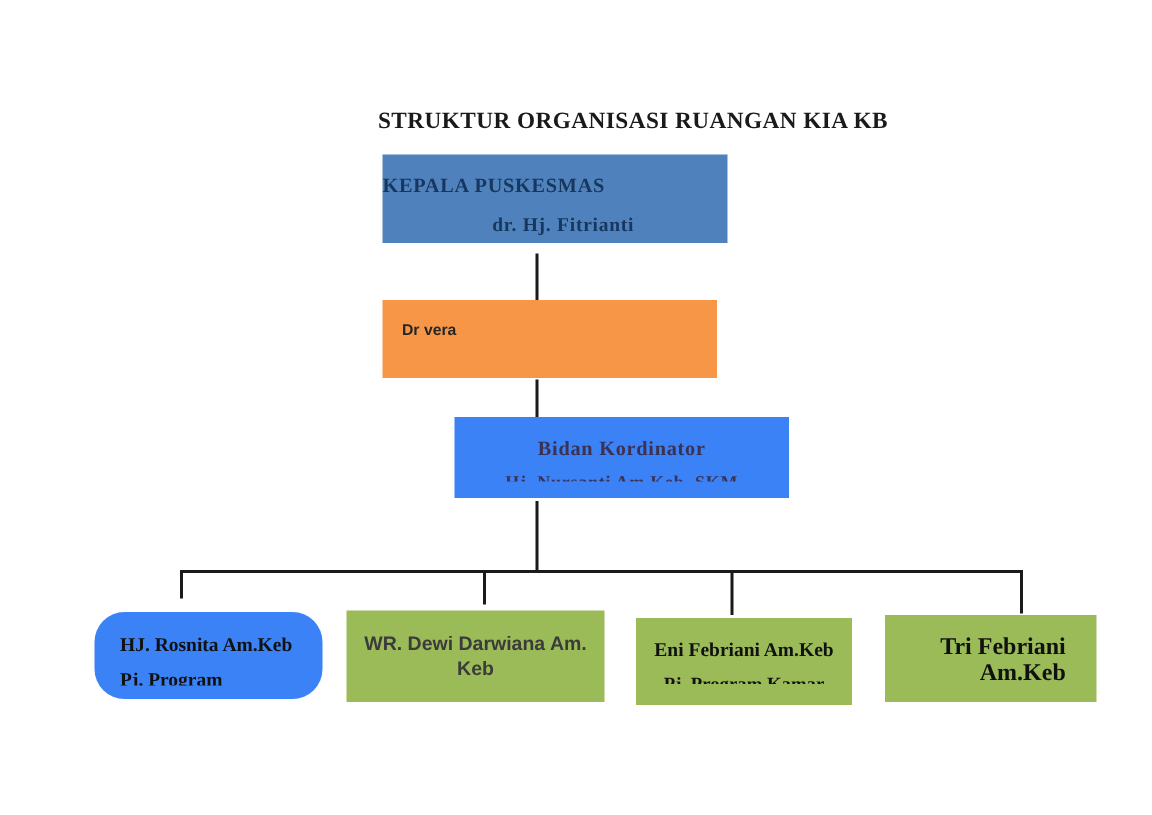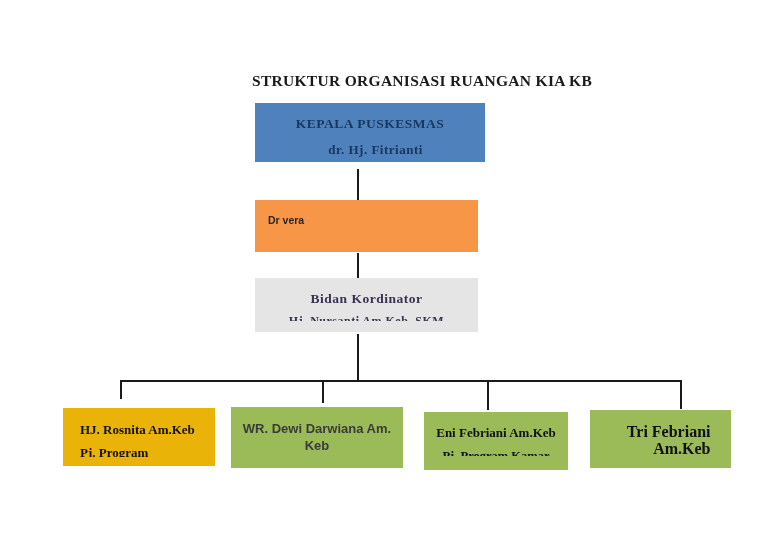--- a/index.html
+++ b/index.html
@@ -19,21 +19,21 @@
     font-size: 15.5px;
     color: #1a1a1a;
     letter-spacing: 0.3px;
     padding-left: 38px;
   }
   .node { box-sizing: border-box; overflow: hidden; }
 
   
   #kepala-box { left: 255px; top: 103px; width: 230px; height: 59px; }
   #kepala-box .t1 {
-    margin-top: 13px; text-align: center;
+    margin-top: 13px; 
     font-weight: bold; font-size: 13.5px;
     letter-spacing: 0.5px;
   }
   #kepala-box .t2-clip { height: 15px; overflow: hidden; margin-top: 10px; }
   #kepala-box .t2 {
     text-align: center; font-weight: bold; font-size: 13px;
     letter-spacing: 0.5px;
     padding-left: 11px;
   }
 
@@ -117,35 +117,35 @@
   </div>
 
   <div id="conn-kepala-dokter" class="abs vline"></div>
 
   <div id="dokter-box" class="abs node" style="background:#f79646;">
     <div class="t1">Dr vera</div>
   </div>
 
   <div id="conn-dokter-koordinator" class="abs vline"></div>
 
-  <div id="koordinator-box" class="abs node" style="background:#e5e5e5; color:#3b3153;">
+  <div id="koordinator-box" class="abs node" style="background:#3b82f6; color:#3b3153;margin-left:48px;">
     <div class="t1">Bidan Kordinator</div>
     <div class="t2-clip">
       <div class="t2">Hj. Nursanti Am.Keb. SKM</div>
     </div>
   </div>
 
   <div id="conn-koordinator-bus" class="abs vline"></div>
   <div id="conn-bus" class="abs hline"></div>
   <div id="conn-drop-1" class="abs vline"></div>
   <div id="conn-drop-2" class="abs vline"></div>
   <div id="conn-drop-3" class="abs vline"></div>
   <div id="conn-drop-4" class="abs vline"></div>
 
-  <div id="staff-box-1" class="abs node staff-box" style="background:#eab308;">
+  <div id="staff-box-1" class="abs node staff-box" style="background:#3b82f6;border-radius:20px;">
     <div class="t1">HJ. Rosnita Am.Keb</div>
     <div class="t2-clip">
       <div class="t2">Pj. Program</div>
     </div>
   </div>
 
   <div id="staff-box-2" class="abs node staff-box" style="background:#9bbb59;">
     <div class="t1">WR. Dewi Darwiana Am. Keb</div>
   </div>
 

